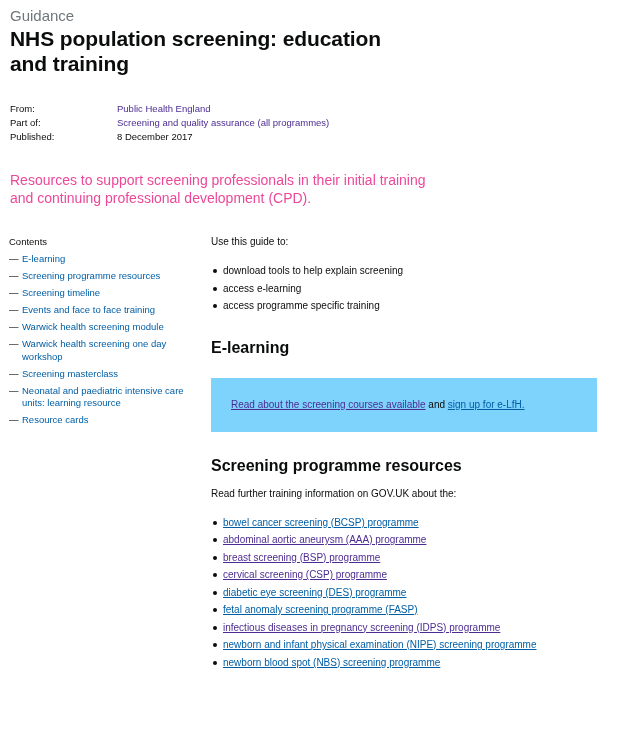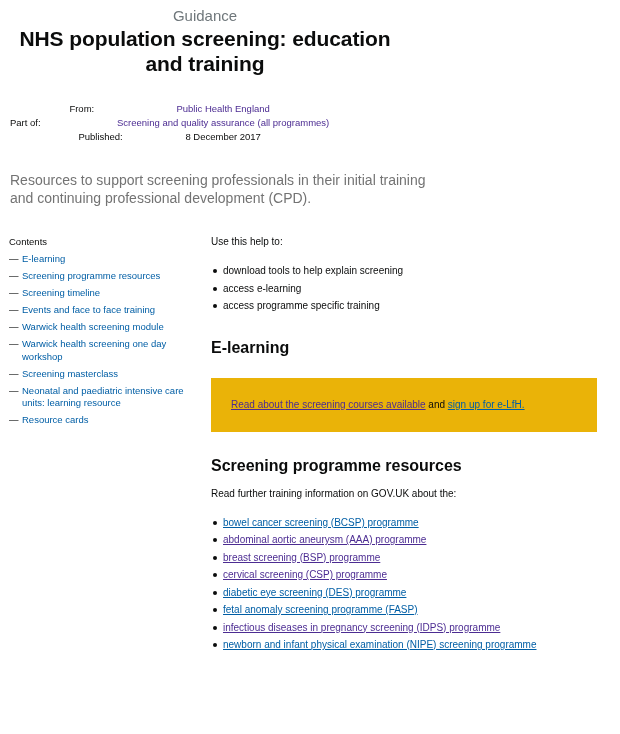--- a/index.html
+++ b/index.html
@@ -1,48 +1,48 @@
 <!DOCTYPE html>
 <html><head>
   <meta charset="utf-8">
   <style>
     * { box-sizing: border-box; margin: 0; padding: 0; }
     html, body { width: 620px; height: 734px; overflow: hidden; background: #ffffff; }
     body { font-family: "Liberation Sans", sans-serif; color: #0b0c0c; position: relative; }
 
-    .header { position: absolute; left: 10px; top: 7px; text-align: center; }
+    .header { position: absolute; left: 10px; top: 7px; }
     .doc-type { font-size: 15px; color: #6f777b; line-height: 18px; }
     .page-title { font-size: 21px; font-weight: bold; line-height: 25px; width: 390px; margin-top: 1px; letter-spacing: -0.1px; }
 
     .metadata { position: absolute; left: 10px; top: 102px; font-size: 9.5px; line-height: 14px; }
-    .meta-row { display: flex; justify-content: center; }
+    .meta-row { display: flex; }
     .meta-label { width: 107px; color: #0b0c0c; }
     .meta-value { color: #0b0c0c; }
     .meta-link { color: #4c2c92; text-decoration: none; }
 
-    .summary { position: absolute; left: 10px; top: 171px; width: 440px; font-size: 14px; line-height: 18px; color: #737373; }
+    .summary { position: absolute; left: 10px; top: 171px; width: 440px; font-size: 14px; line-height: 18px; color: #ec4899; }
 
     .contents { position: absolute; left: 9px; top: 235px; width: 175px; font-size: 9.5px; }
     .contents-title { line-height: 14px; margin-bottom: 4px; }
     .contents-list { list-style: none; }
     .contents-item { display: flex; line-height: 12.5px; margin-bottom: 4.5px; }
     .contents-dash { width: 13px; flex: none; color: #0b0c0c; }
     .contents-link { color: #005ea5; text-decoration: none; }
 
     .main { position: absolute; left: 211px; top: 235px; width: 390px; font-size: 10px; }
     .intro { line-height: 14px; }
     .bullet-list { list-style: none; margin-top: 13px; }
     .bullet-item { position: relative; padding-left: 12px; line-height: 17.5px; }
     .bullet-item::before { content: ""; position: absolute; left: 2px; top: 7px; width: 4px; height: 4px; border-radius: 50%; background: #0b0c0c; }
 
     .h2 { font-size: 16px; font-weight: bold; line-height: 20px; }
     .h2-elearning { margin-top: 23px; }
     .para { line-height: 15px; margin-top: 10px; width: 370px; }
 
-    .callout { margin-top: 20px; background: #eab308; width: 386px; height: 54px; padding: 20px 0 0 20px; line-height: 14px; font-size: 10px; }
+    .callout { margin-top: 20px; background: #7dd3fc; width: 386px; height: 54px; padding: 20px 0 0 20px; line-height: 14px; font-size: 10px; }
     .link-visited { color: #4c2c92; text-decoration: underline; }
     .link-unvisited { color: #005ea5; text-decoration: underline; }
 
     .h2-resources { margin-top: 24px; }
     .para2 { line-height: 14px; margin-top: 11px; }
     .link-list { list-style: none; margin-top: 13px; }
     .link-item { position: relative; padding-left: 12px; line-height: 17.5px; }
     .link-item::before { content: ""; position: absolute; left: 2px; top: 7px; width: 4px; height: 4px; border-radius: 50%; background: #0b0c0c; }
   </style>
 </head>
@@ -106,21 +106,21 @@
         <a class="contents-link" href="#">Neonatal and paediatric intensive care units: learning resource</a>
       </li>
     <li class="contents-item">
         <span class="contents-dash">—</span>
         <a class="contents-link" href="#">Resource cards</a>
       </li>
   </ul>
 </nav>
 
 <main class="main">
-  <p class="intro">Use this help to:</p>
+  <p class="intro">Use this guide to:</p>
   <ul class="bullet-list">
     <li class="bullet-item">download tools to help explain screening</li>
     <li class="bullet-item">access e-learning</li>
     <li class="bullet-item">access programme specific training</li>
   </ul>
 
   <h2 class="h2 h2-elearning">E-learning</h2>
 
   <div class="callout">
     <a class="link-visited" href="#">Read about the screening courses available</a><span> and </span><a class="link-unvisited" href="#">sign up for e-LfH.</a>
@@ -130,14 +130,15 @@
   <p class="para2">Read further training information on GOV.UK about the:</p>
   <ul class="link-list">
     <li class="link-item"><a class="link-unvisited" href="#">bowel cancer screening (BCSP) programme</a></li>
     <li class="link-item"><a class="link-visited" href="#">abdominal aortic aneurysm (AAA) programme</a></li>
     <li class="link-item"><a class="link-visited" href="#">breast screening (BSP) programme</a></li>
     <li class="link-item"><a class="link-visited" href="#">cervical screening (CSP) programme</a></li>
     <li class="link-item"><a class="link-unvisited" href="#">diabetic eye screening (DES) programme</a></li>
     <li class="link-item"><a class="link-unvisited" href="#">fetal anomaly screening programme (FASP)</a></li>
     <li class="link-item"><a class="link-visited" href="#">infectious diseases in pregnancy screening (IDPS) programme</a></li>
     <li class="link-item"><a class="link-unvisited" href="#">newborn and infant physical examination (NIPE) screening programme</a></li>
+    <li class="link-item"><a class="link-unvisited" href="#">newborn blood spot (NBS) screening programme</a></li>
   </ul>
 </main>
 
 </body></html>

